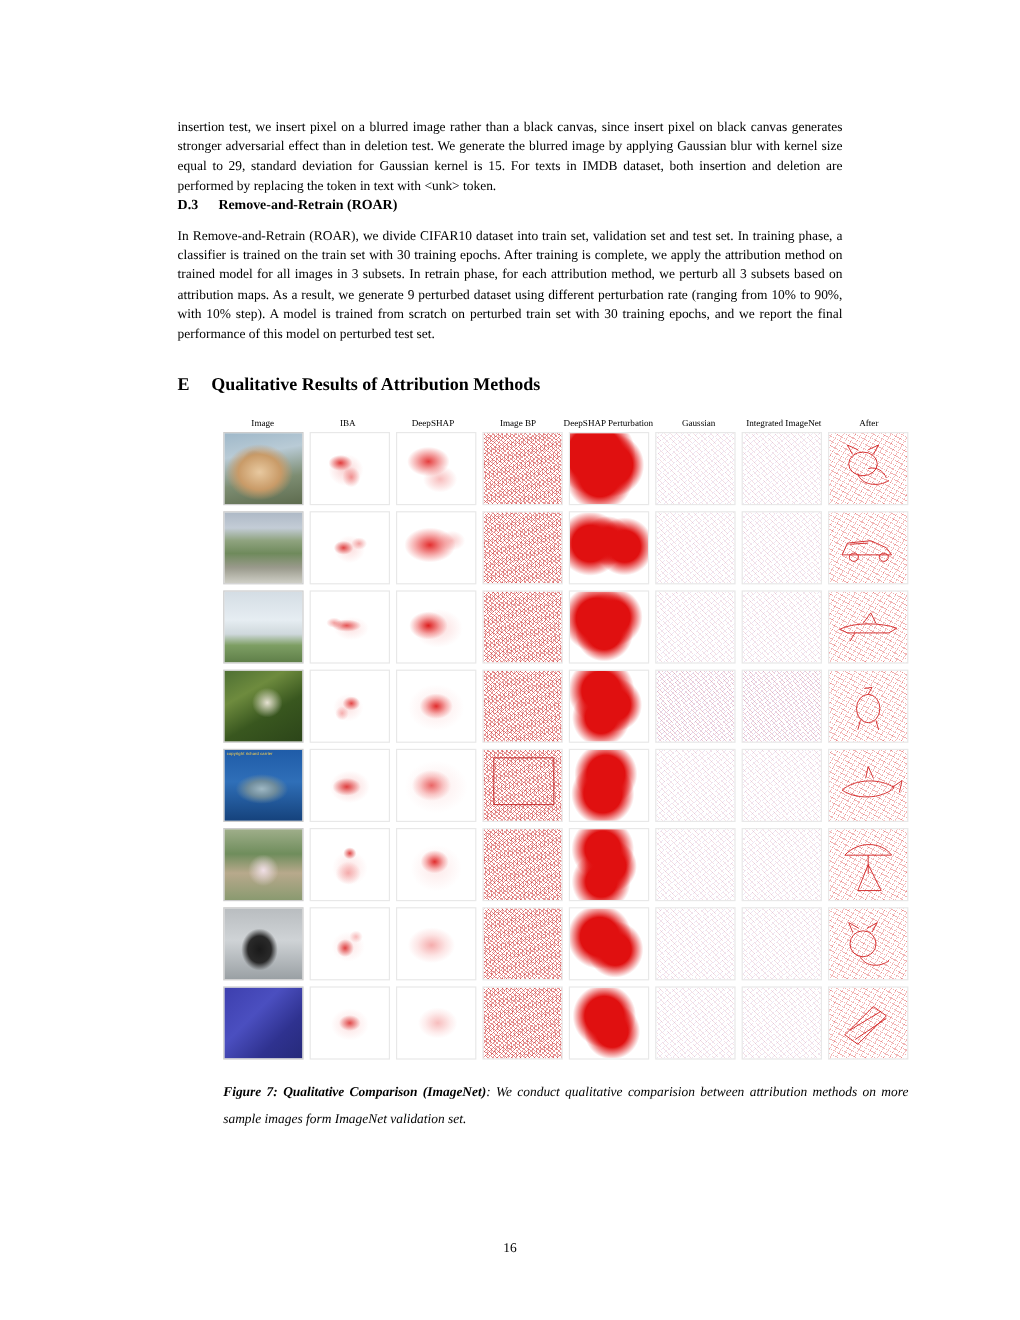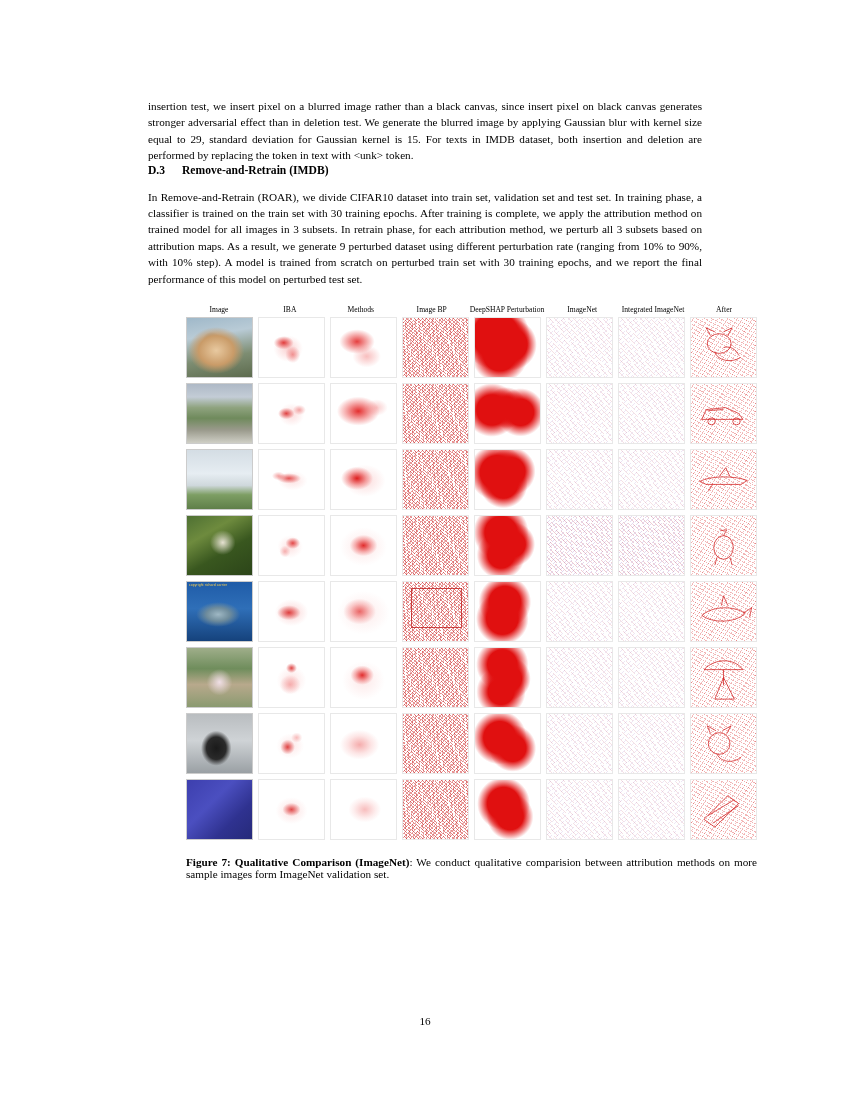--- a/index.html
+++ b/index.html
@@ -283,59 +283,63 @@
     background-color: #ffffff;
     background-image:
       repeating-linear-gradient(28deg, rgba(215,25,25,.34) 0 0.5px, rgba(255,255,255,0) 0.5px 3.6px),
       repeating-linear-gradient(-58deg, rgba(215,25,25,.28) 0 0.5px, rgba(255,255,255,0) 0.5px 4.2px);
   }
   .ours svg { position: absolute; inset: 0; width: 100%; height: 100%; }
 
   .caption {
     margin-top: 16px;
     font-size: 11.2px;
-    line-height: 12px;
+    line-height: 23px;
     text-align: justify;
+    font-style: italic;
   }
   .caption b { font-weight: bold; }
 
   .page-number {
     position: absolute;
     left: 0; right: 0;
-    bottom: 73px;
+    bottom: 54px;
     text-align: center;
     font-size: 11.2px;
     font-family: "Liberation Serif", serif;
   }
 </style>
 </head>
 <body>
 
 <div class="page">
 
   <div class="content">
 
     <p class="body-text gap-after-para">insertion test, we insert pixel on a blurred image rather than a black canvas, since insert pixel on black canvas generates stronger adversarial effect than in deletion test. We generate the blurred image by applying Gaussian blur with kernel size equal to 29, standard deviation for Gaussian kernel is 15. For texts in IMDB dataset, both insertion and deletion are performed by replacing the token in text with &lt;unk&gt; token.</p>
 
     <h3 class="subsection">
-      <span class="num">D.3</span><span>Remove-and-Retrain (IMDB)</span>
+      <span class="num">D.3</span><span>Remove-and-Retrain (ROAR)</span>
     </h3>
 
     <p class="body-text">In Remove-and-Retrain (ROAR), we divide CIFAR10 dataset into train set, validation set and test set. In training phase, a classifier is trained on the train set with 30 training epochs. After training is complete, we apply the attribution method on trained model for all images in 3 subsets. In retrain phase, for each attribution method, we perturb all 3 subsets based on attribution maps. As a result, we generate 9 perturbed dataset using different perturbation rate (ranging from 10% to 90%, with 10% step). A model is trained from scratch on perturbed train set with 30 training epochs, and we report the final performance of this model on perturbed test set.</p>
 
+    <h2 class="section">
+      <span class="num">E</span><span>Qualitative Results of Attribution Methods</span>
+    </h2>
 
     <div class="figure-wrap">
 
       <div class="grid-headers">
         <span>Image</span>
         <span>IBA</span>
-        <span>Methods</span>
+        <span>DeepSHAP</span>
         <span>Image BP</span>
         <span>DeepSHAP Perturbation</span>
-        <span>ImageNet</span>
+        <span>Gaussian</span>
         <span>Integrated ImageNet</span>
         <span>After</span>
       </div>
 
       <div class="grid">
 
         <div class="cell photo ph-dog"></div>
         <div class="cell hm iba-1"></div>
         <div class="cell hm gc-1"></div>
         <div class="cell gbp"></div>

